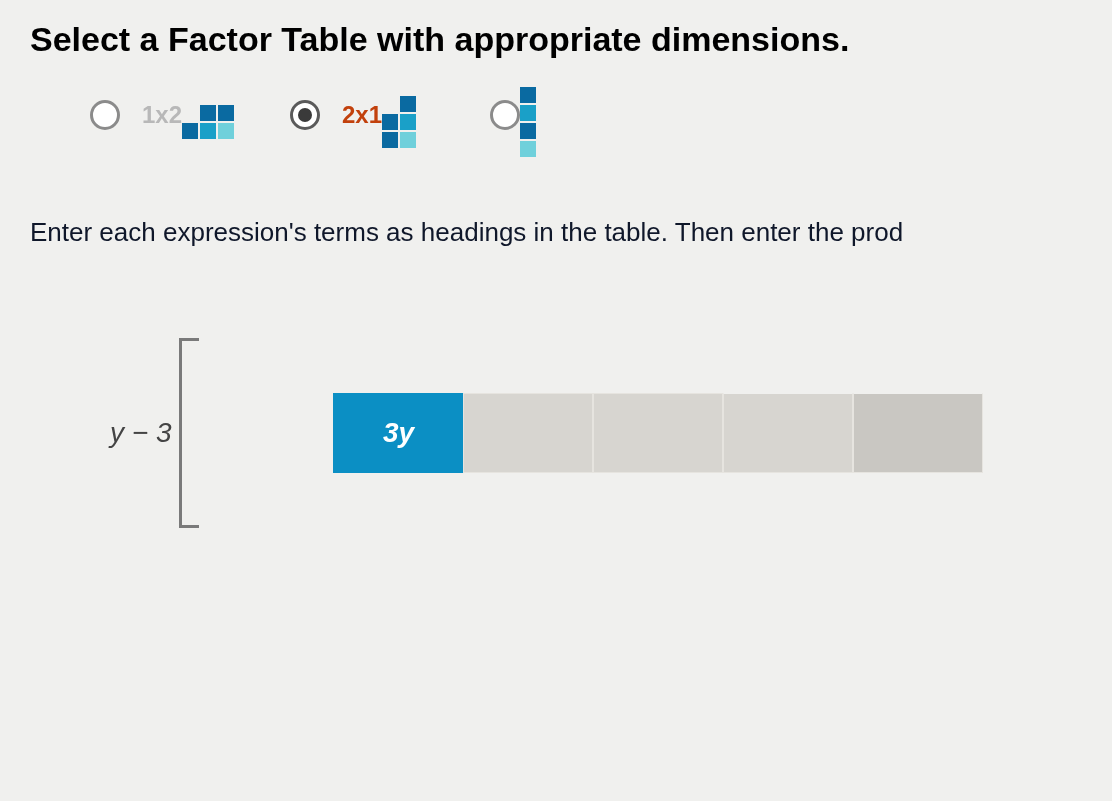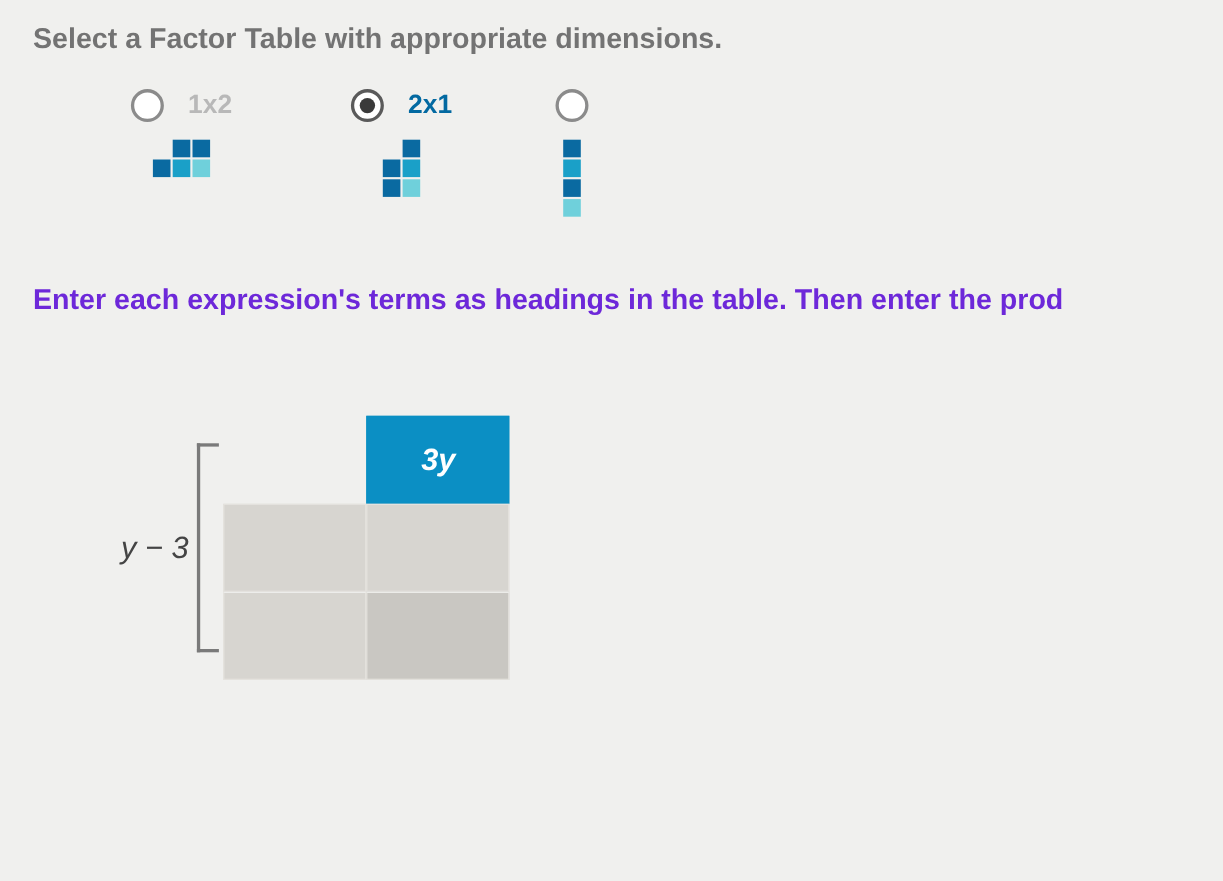--- a/index.html
+++ b/index.html
@@ -6,34 +6,33 @@
     body {
       font-family: Arial, Helvetica, sans-serif;
       background: #f0f0ee;
       width: 1112px;
       height: 801px;
       overflow: hidden;
       padding: 20px 0 0 30px;
       color: #3a3a3a;
     }
     .heading {
-      font-size: 26px;
+      font-size: 34px;
       font-weight: 700;
-      color: #737373;
+      color: #000000;
       margin-bottom: 28px;
     }
     .options-row {
       display: flex;
       gap: 50px;
       padding-left: 60px;
       margin-bottom: 60px;
     }
     .option {
       display: flex;
-      flex-direction: column;
       align-items: center;
       width: 150px;
       text-align: center;
     }
     .option-head {
       display: flex;
       align-items: center;
       gap: 22px;
       height: 34px;
       margin-bottom: 14px;
@@ -57,35 +56,35 @@
       height: 14px;
       border-radius: 50%;
       background: #3a3a3a;
     }
     .opt-label {
       font-size: 24px;
       font-weight: 700;
       color: #b8b8b8;
     }
     .opt-label.active {
-      color: #0369a1;
+      color: #c2410c;
     }
     .tile-icon { display: flex; flex-direction: column; gap: 2px; align-items: flex-start;}
     .tile-icon.center { align-items: center;}
     .trow { display: flex; gap: 2px; }
     .sq { width: 16px; height: 16px; }
     .dark { background: #0a6aa1; }
     .mid  { background: #1aa0c8; }
     .lite { background: #6fd0db; }
     .gap  { background: transparent; }
 
     .subheading {
       font-size: 26px;
-      font-weight: 700;
-      color: #6d28d9;
+      font-weight: 400;
+      color: #0f172a;
       margin-bottom: 90px;
       white-space: nowrap;
     }
 
     .table-area {
       padding-left: 80px;
       display: flex;
       align-items: center;
     }
     .side-label {
@@ -97,21 +96,21 @@
     }
     .bracket {
       width: 20px;
       height: 190px;
       border-left: 3px solid #7a7a7a;
       border-top: 3px solid #7a7a7a;
       border-bottom: 3px solid #7a7a7a;
       margin-right: 4px;
     }
 
-    .big-table { display: flex; flex-direction: column; }
+    .big-table { display: flex; flex-direction: row; }
     .bt-row { display: flex; }
     .hcell, .dcell {
       width: 130px;
       height: 80px;
       display: flex;
       align-items: center;
       justify-content: center;
       font-size: 28px;
       font-style: italic;
       font-weight: 600;

